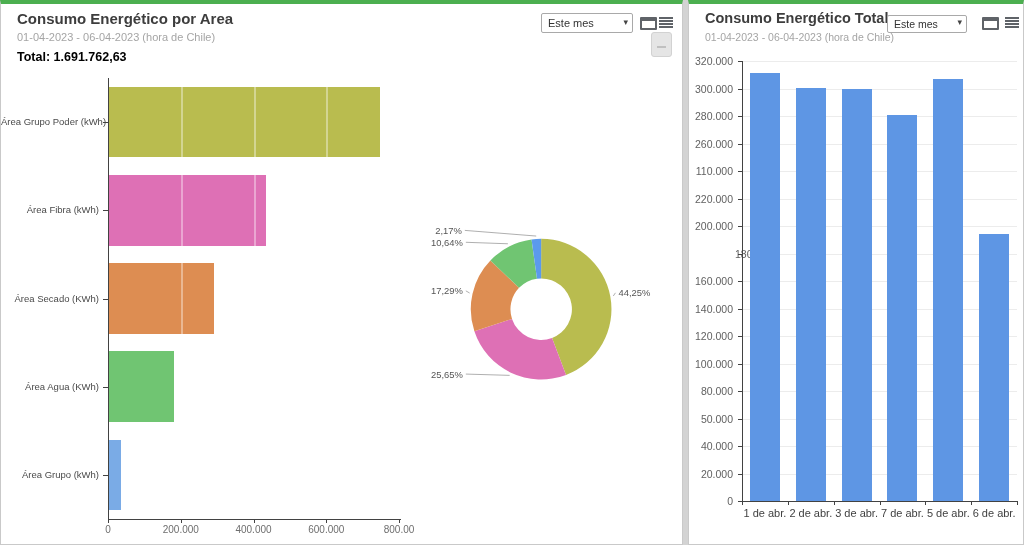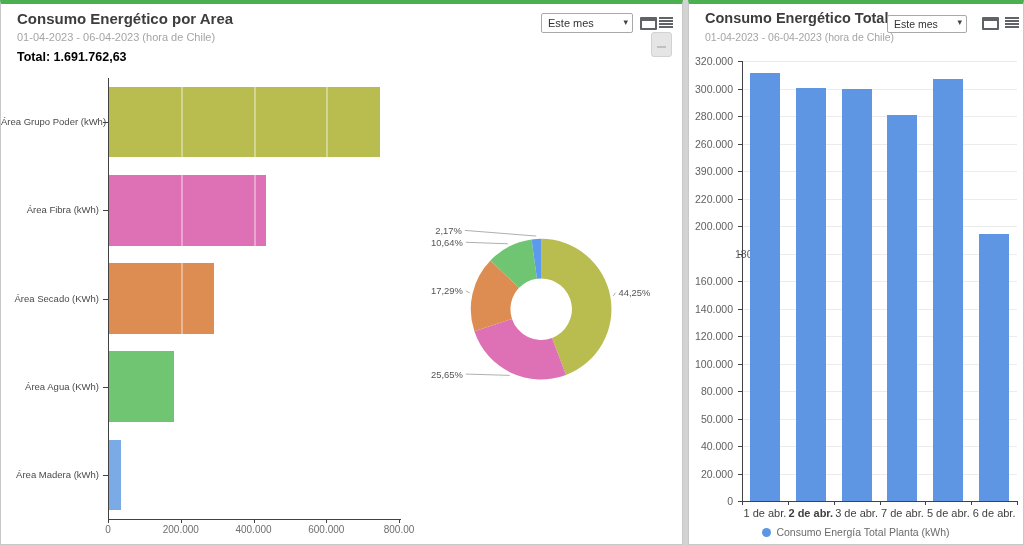--- a/index.html
+++ b/index.html
@@ -119,21 +119,21 @@
       <div class="bar" style="left: 107px; top: 171px; width: 157.8px; height: 70.6px; background: rgb(222, 112, 181);"></div>
       <div class="cat-label" style="top: 200.3px;">Área Fibra (kWh)</div>
       <div class="tickmark" style="left: 102px; top: 206.3px; width: 5px; height: 1px;"></div>
       <div class="bar" style="left: 107px; top: 259.2px; width: 106.4px; height: 70.6px; background: rgb(221, 141, 82);"></div>
       <div class="cat-label" style="top: 288.5px;">Área Secado (KWh)</div>
       <div class="tickmark" style="left: 102px; top: 294.5px; width: 5px; height: 1px;"></div>
       <div class="bar" style="left: 107px; top: 347.4px; width: 65.5px; height: 70.6px; background: rgb(112, 197, 114);"></div>
       <div class="cat-label" style="top: 376.7px;">Área Agua (KWh)</div>
       <div class="tickmark" style="left: 102px; top: 382.7px; width: 5px; height: 1px;"></div>
       <div class="bar" style="left: 107px; top: 435.6px; width: 13.4px; height: 70.6px; background: rgb(122, 171, 230);"></div>
-      <div class="cat-label" style="top: 464.9px;">Área Madera (kWh)</div>
+      <div class="cat-label" style="top: 464.9px;">Área Grupo (kWh)</div>
       <div class="tickmark" style="left: 102px; top: 470.9px; width: 5px; height: 1px;"></div>
       <div class="gridline" style="left: 179.8px; top: 74px; width: 2px; height: 441px; background: rgba(255, 255, 255, 0.38);"></div>
       <div class="gridline" style="left: 252.5px; top: 74px; width: 2px; height: 441px; background: rgba(255, 255, 255, 0.38);"></div>
       <div class="gridline" style="left: 325.3px; top: 74px; width: 2px; height: 441px; background: rgba(255, 255, 255, 0.38);"></div>
       <div class="axisline" style="left: 107px; top: 74px; width: 1px; height: 441px;"></div>
       <div class="axisline" style="left: 107px; top: 515px; width: 293px; height: 1px;"></div>
       <div class="tickmark" style="left: 107px; top: 515px; width: 1px; height: 4px;"></div>
       <div class="xtick-label" style="left: 77px; top: 520px;">0</div>
       <div class="tickmark" style="left: 179.8px; top: 515px; width: 1px; height: 4px;"></div>
       <div class="xtick-label" style="left: 149.8px; top: 520px;">200.000</div>
@@ -216,50 +216,46 @@
       <div class="ytick-label" style="top: 298.5px;">140.000</div>
       <div class="tickmark" style="left: 49px; top: 304.5px; width: 4px; height: 1px;"></div>
       <div class="ytick-label" style="top: 271px;">160.000</div>
       <div class="tickmark" style="left: 49px; top: 277px; width: 4px; height: 1px;"></div>
       <div class="ytick-label" style="top: 243.5px; margin-left: 40px;">180.000</div>
       <div class="tickmark" style="left: 49px; top: 249.5px; width: 4px; height: 1px;"></div>
       <div class="ytick-label" style="top: 216px;">200.000</div>
       <div class="tickmark" style="left: 49px; top: 222px; width: 4px; height: 1px;"></div>
       <div class="ytick-label" style="top: 188.5px;">220.000</div>
       <div class="tickmark" style="left: 49px; top: 194.5px; width: 4px; height: 1px;"></div>
-      <div class="ytick-label" style="top: 161px;">390.000</div>
+      <div class="ytick-label" style="top: 161px;">110.000</div>
       <div class="tickmark" style="left: 49px; top: 167px; width: 4px; height: 1px;"></div>
       <div class="ytick-label" style="top: 133.5px;">260.000</div>
       <div class="tickmark" style="left: 49px; top: 139.5px; width: 4px; height: 1px;"></div>
       <div class="ytick-label" style="top: 106px;">280.000</div>
       <div class="tickmark" style="left: 49px; top: 112px; width: 4px; height: 1px;"></div>
       <div class="ytick-label" style="top: 78.5px;">300.000</div>
       <div class="tickmark" style="left: 49px; top: 84.5px; width: 4px; height: 1px;"></div>
       <div class="ytick-label" style="top: 51px;">320.000</div>
       <div class="tickmark" style="left: 49px; top: 57px; width: 4px; height: 1px;"></div>
       <div class="bar" style="left: 60.9px; top: 68.7px; width: 30px; height: 428.3px; background: rgb(94, 150, 228);"></div>
       <div class="colcat-label" style="left: 47.9px; top: 503px;">1 de abr.</div>
       <div class="bar" style="left: 106.8px; top: 83.8px; width: 30px; height: 413.2px; background: rgb(94, 150, 228);"></div>
-      <div class="colcat-label" style="left: 93.8px; top: 503px; font-weight: bold;">2 de abr.</div>
+      <div class="colcat-label" style="left: 93.8px; top: 503px;">2 de abr.</div>
       <div class="bar" style="left: 152.6px; top: 85.2px; width: 30px; height: 411.8px; background: rgb(94, 150, 228);"></div>
       <div class="colcat-label" style="left: 139.6px; top: 503px;">3 de abr.</div>
       <div class="bar" style="left: 198.4px; top: 110.6px; width: 30px; height: 386.4px; background: rgb(94, 150, 228);"></div>
       <div class="colcat-label" style="left: 185.4px; top: 503px;">7 de abr.</div>
       <div class="bar" style="left: 244.3px; top: 74.9px; width: 30px; height: 422.1px; background: rgb(94, 150, 228);"></div>
       <div class="colcat-label" style="left: 231.3px; top: 503px;">5 de abr.</div>
       <div class="bar" style="left: 290.1px; top: 229.6px; width: 30px; height: 267.4px; background: rgb(94, 150, 228);"></div>
       <div class="colcat-label" style="left: 277.1px; top: 503px;">6 de abr.</div>
       <div class="tickmark" style="left: 53px; top: 497px; width: 1px; height: 4px;"></div>
       <div class="tickmark" style="left: 98.8px; top: 497px; width: 1px; height: 4px;"></div>
       <div class="tickmark" style="left: 144.7px; top: 497px; width: 1px; height: 4px;"></div>
       <div class="tickmark" style="left: 190.5px; top: 497px; width: 1px; height: 4px;"></div>
       <div class="tickmark" style="left: 236.3px; top: 497px; width: 1px; height: 4px;"></div>
       <div class="tickmark" style="left: 282.2px; top: 497px; width: 1px; height: 4px;"></div>
       <div class="tickmark" style="left: 328px; top: 497px; width: 1px; height: 4px;"></div>
       <div class="axisline" style="left: 53px; top: 57px; width: 1px; height: 440px;"></div>
       <div class="axisline" style="left: 53px; top: 497px; width: 275px; height: 1px;"></div>
     </div>
 
-  <div class="legend">
-    <span class="dot"></span>
-    <span class="legend-text">Consumo Energía Total Planta (kWh)</span>
-  </div>
 </section>
 
 </body></html>

